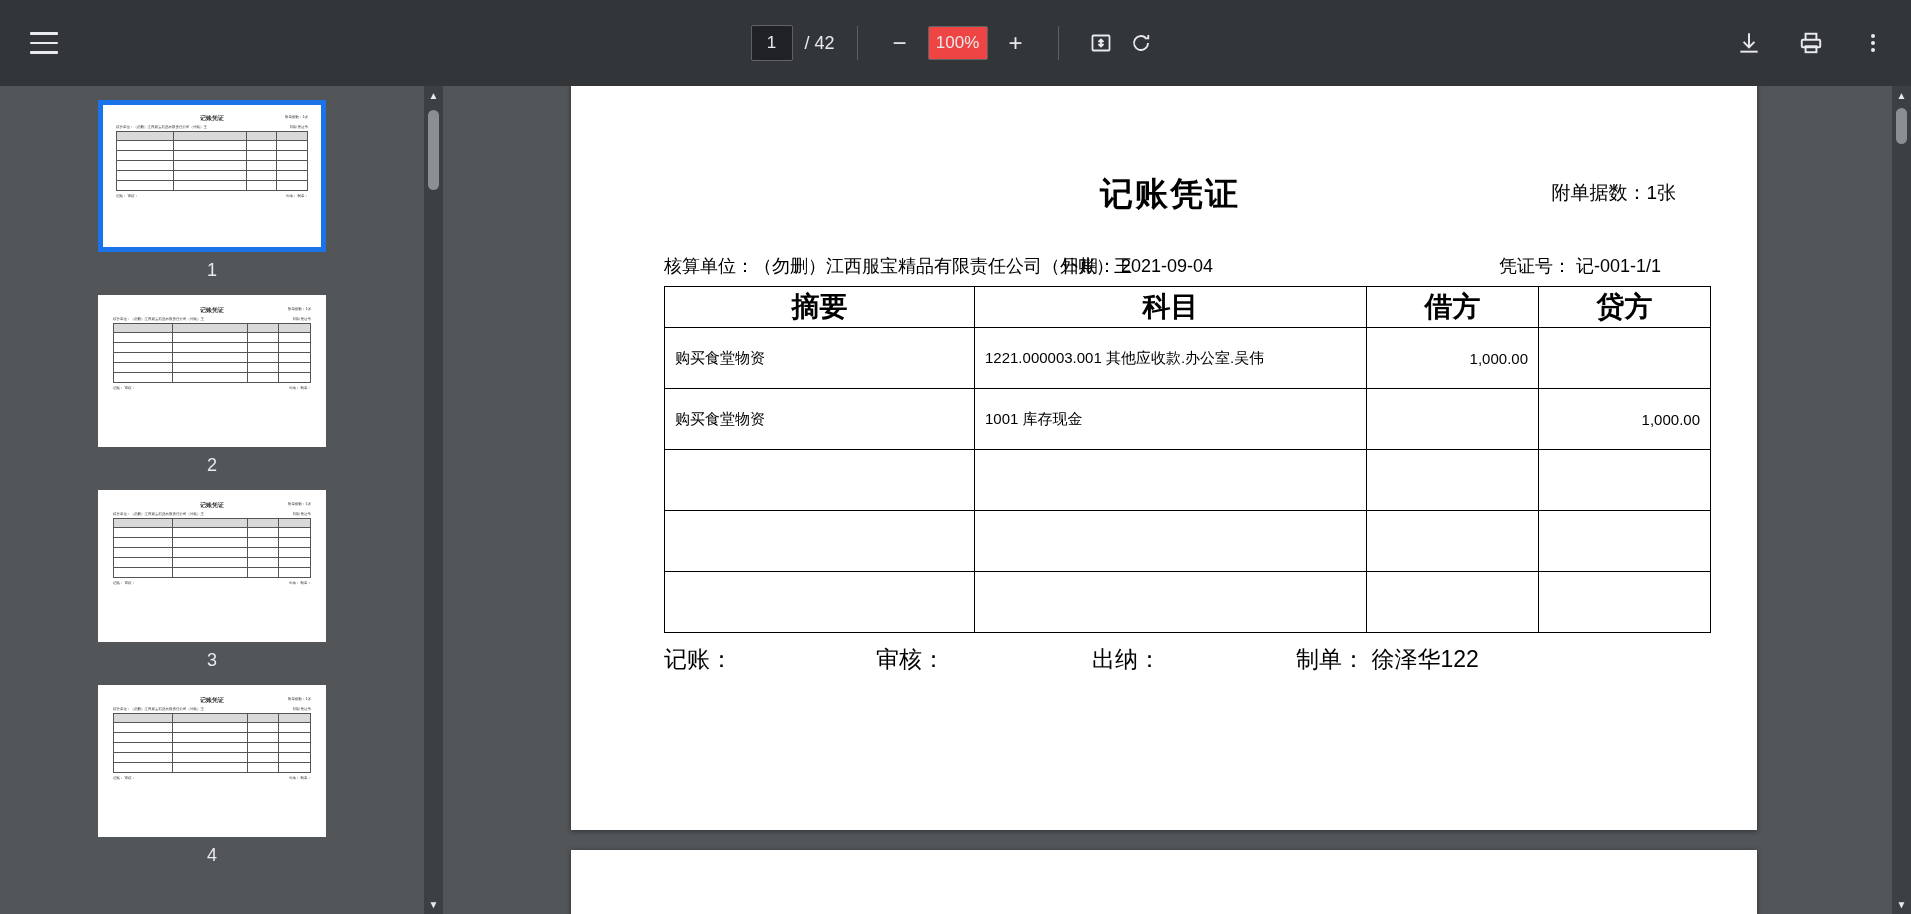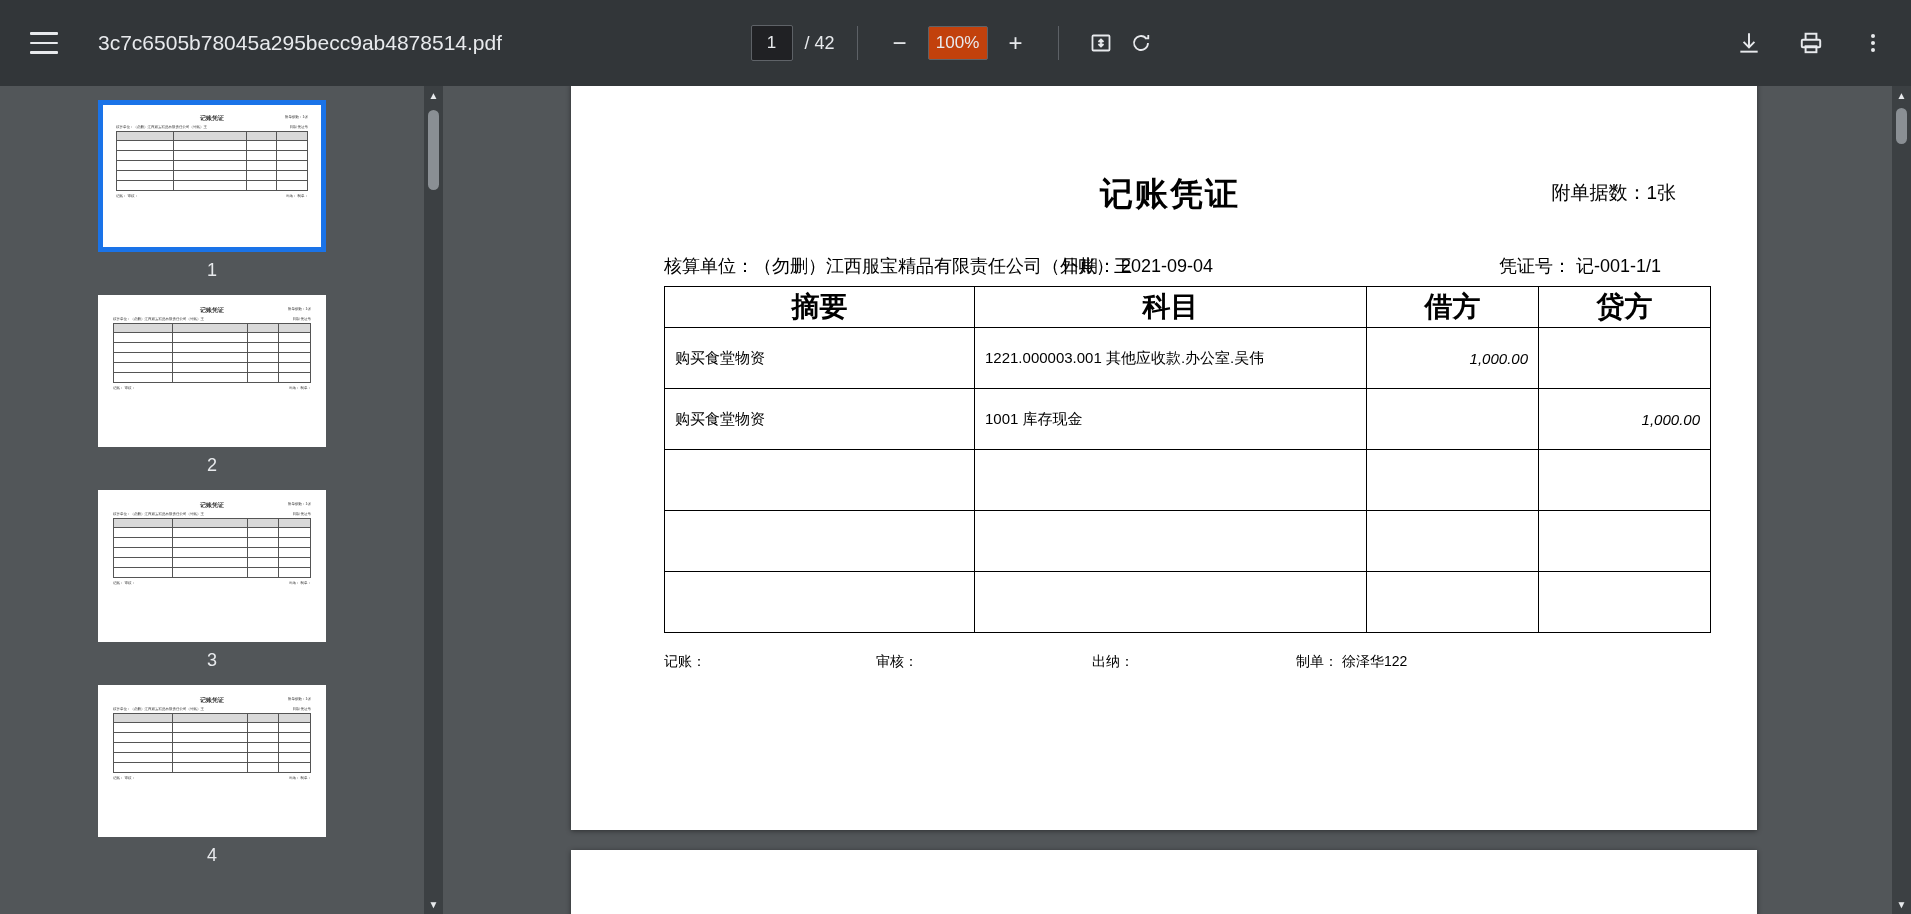--- a/index.html
+++ b/index.html
@@ -88,21 +88,21 @@
     display: flex; align-items: center; justify-content: center;
     cursor: pointer;
     color: #e8eaed;
     font-size: 24px;
     border-radius: 3px;
     user-select: none;
   }
   .zoom-value {
     min-width: 58px;
     height: 32px;
-    background: #c2410c;
+    background: #ef4444;
     border: 1px solid #5f6368;
     color: #e8eaed;
     font-size: 17px;
     display: flex; align-items: center; justify-content: center;
     border-radius: 2px;
     margin: 12px 8px;
   }
   .right-controls {
     position: absolute;
     right: 18px;
@@ -301,30 +301,30 @@
   }
   .col-summary { width: 310px; }
   .col-subject { width: 392px; }
   .col-debit { width: 172px; }
   .col-credit { width: 172px; }
   table.voucher-table td.body-cell {
     height: 60px;
     font-size: 15px;
     vertical-align: middle;
   }
-  td.amount { text-align: right; padding-right: 8px; font-size: 19px; font-style: italic; }
+  td.amount { text-align: right; padding-right: 8px; font-size: 19px; }
   td.total-label {
     font-size: 19px;
     height: 44px;
   }
   td.total-label b { font-size: 22px; margin-left: 22px; }
   .v-signs {
     display: flex;
-    font-size: 14px;
-    margin-top: 20px;
+    font-size: 23px;
+    margin-top: 11px;
     position: relative;
     height: 26px;
   }
   .v-signs span { position: absolute; white-space: nowrap; }
   .sg1 { left: 0; }
   .sg2 { left: 212px; }
   .sg3 { left: 428px; }
   .sg4 { left: 632px; }
 
   
@@ -357,21 +357,20 @@
 </style>
 </head>
 <body>
 
 <div class="toolbar">
   <div class="menu-btn">
     <span></span>
       <span></span>
       <span></span>
   </div>
-  <div class="doc-title">3c7c6505b78045a295becc9ab4878514.pdf</div>
 
   <div class="center-controls">
     <input class="page-input" value="1" style="">
     <div class="page-total">/ 42</div>
     <div class="divider"></div>
     <div class="icon-btn">−</div>
     <div class="zoom-value">100%</div>
     <div class="icon-btn">+</div>
     <div class="divider"></div>
     <div class="icon-btn">

